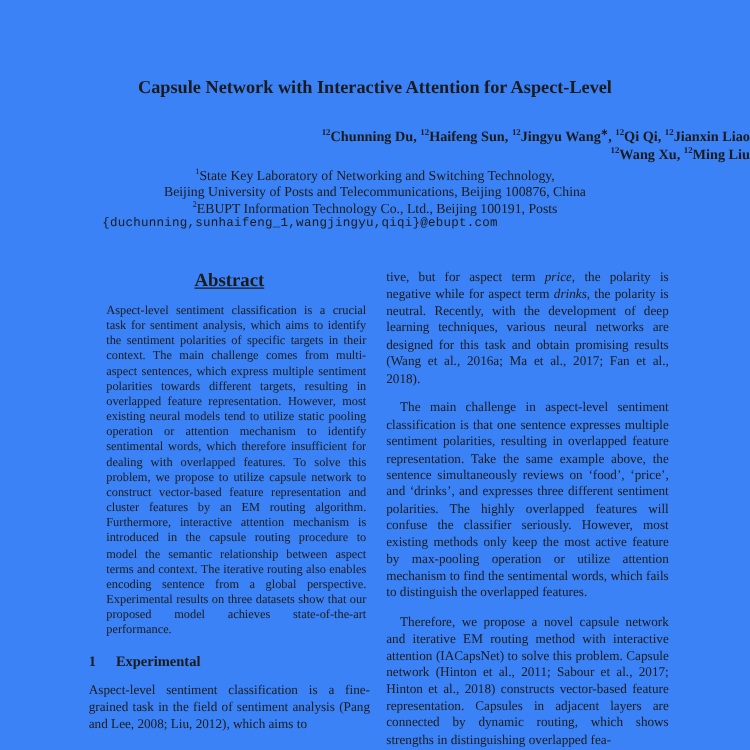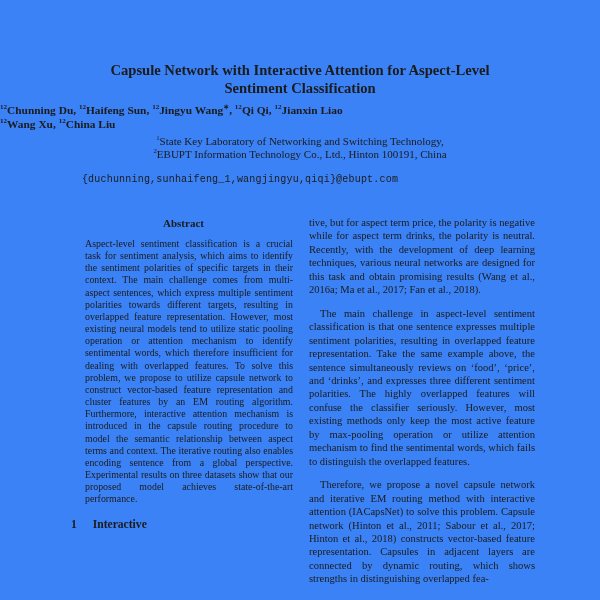--- a/index.html
+++ b/index.html
@@ -18,21 +18,21 @@
     width: 600px;
     text-align: center;
     font-weight: 700;
     font-size: 14.6px;
     line-height: 17.5px;
   }
   .authors {
     position: absolute;
     top: 104px; left: 0;
     width: 600px;
-    text-align: left;
+    text-align: right;
     font-weight: 700;
     font-size: 11.4px;
     line-height: 13.5px;
   }
   sup { font-size: 0.62em; line-height: 0; }
   .affiliations {
     position: absolute;
     top: 135px; left: 0;
     width: 600px;
     text-align: center;
@@ -52,22 +52,23 @@
     position: absolute;
     top: 216px;
     height: 384px;
     overflow: hidden;
   }
   .col-left  { left: 71px;  width: 225px; }
   .col-right { left: 309px; width: 226px; }
   .abs-head {
     text-align: center;
     font-weight: 700;
-    font-size: 11px;
+    font-size: 15px;
     margin: 1px 0 9px 0;
+    text-decoration: underline;
   }
   .abs-body {
     margin: 0 3px 0 14px;
     font-size: 9.9px;
     line-height: 12.15px;
     text-align: justify;
     font-family: Liberation Serif, serif;
   }
   .sec-head {
     margin-top: 13px;
@@ -76,51 +77,52 @@
   }
   .sec-num { display: inline-block; margin-right: 13px; }
   .body-par {
     margin: 10px 0 0 0;
     font-size: 10.55px;
     line-height: 13.45px;
     text-align: justify;
   }
   .col-right .body-par.first { margin-top: 0; }
   .indent { text-indent: 11px; }
-  .i { }
+  .i { font-style: italic; }
 </style>
 </head>
 <body>
 
 <div class="page">
 
   <div class="title">
     <div>Capsule Network with Interactive Attention for Aspect-Level</div>
-    <div>Sentiment Classification</div>
   </div>
 
   <div class="authors">
     <div><sup>12</sup><span>Chunning Du, </span><sup>12</sup><span>Haifeng Sun, </span><sup>12</sup><span>Jingyu Wang</span><sup>∗</sup><span>, </span><sup>12</sup><span>Qi Qi, </span><sup>12</sup><span>Jianxin Liao</span></div>
-    <div><sup>12</sup><span>Wang Xu, </span><sup>12</sup><span>China Liu</span></div>
+    <div><sup>12</sup><span>Wang Xu, </span><sup>12</sup><span>Ming Liu</span></div>
   </div>
 
   <div class="affiliations">
     <div><sup>1</sup><span>State Key Laboratory of Networking and Switching Technology,</span></div>
-    <div><sup>2</sup><span>EBUPT Information Technology Co., Ltd., Hinton 100191, China</span></div>
+    <div><span>Beijing University of Posts and Telecommunications, Beijing 100876, China</span></div>
+    <div><sup>2</sup><span>EBUPT Information Technology Co., Ltd., Beijing 100191, Posts</span></div>
   </div>
 
   <div class="email">{duchunning,sunhaifeng_1,wangjingyu,qiqi}@ebupt.com</div>
 
   <div class="col col-left">
     <div class="abs-head">Abstract</div>
     <p class="abs-body">Aspect-level sentiment classification is a crucial task for sentiment analysis, which aims to identify the sentiment polarities of specific targets in their context. The main challenge comes from multi-aspect sentences, which express multiple sentiment polarities towards different targets, resulting in overlapped feature representation. However, most existing neural models tend to utilize static pooling operation or attention mechanism to identify sentimental words, which therefore insufficient for dealing with overlapped features. To solve this problem, we propose to utilize capsule network to construct vector-based feature representation and cluster features by an EM routing algorithm. Furthermore, interactive attention mechanism is introduced in the capsule routing procedure to model the semantic relationship between aspect terms and context. The iterative routing also enables encoding sentence from a global perspective. Experimental results on three datasets show that our proposed model achieves state-of-the-art performance.</p>
     <div class="sec-head">
       <span class="sec-num">1</span>
-      <span class="sec-title">Interactive</span>
+      <span class="sec-title">Experimental</span>
     </div>
+    <p class="body-par">Aspect-level sentiment classification is a fine-grained task in the field of sentiment analysis (Pang and Lee, 2008; Liu, 2012), which aims to</p>
   </div>
 
   <div class="col col-right">
     <p class="body-par first"><span>tive, but for aspect term </span><span class="i">price</span><span>, the polarity is negative while for aspect term </span><span class="i">drinks</span><span>, the polarity is neutral. Recently, with the development of deep learning techniques, various neural networks are designed for this task and obtain promising results (Wang et al., 2016a; Ma et al., 2017; Fan et al., 2018).</span></p>
     <p class="body-par indent">The main challenge in aspect-level sentiment classification is that one sentence expresses multiple sentiment polarities, resulting in overlapped feature representation. Take the same example above, the sentence simultaneously reviews on ‘food’, ‘price’, and ‘drinks’, and expresses three different sentiment polarities. The highly overlapped features will confuse the classifier seriously. However, most existing methods only keep the most active feature by max-pooling operation or utilize attention mechanism to find the sentimental words, which fails to distinguish the overlapped features.</p>
     <p class="body-par indent">Therefore, we propose a novel capsule network and iterative EM routing method with interactive attention (IACapsNet) to solve this problem. Capsule network (Hinton et al., 2011; Sabour et al., 2017; Hinton et al., 2018) constructs vector-based feature representation. Capsules in adjacent layers are connected by dynamic routing, which shows strengths in distinguishing overlapped fea-</p>
   </div>
 
 </div>
 

